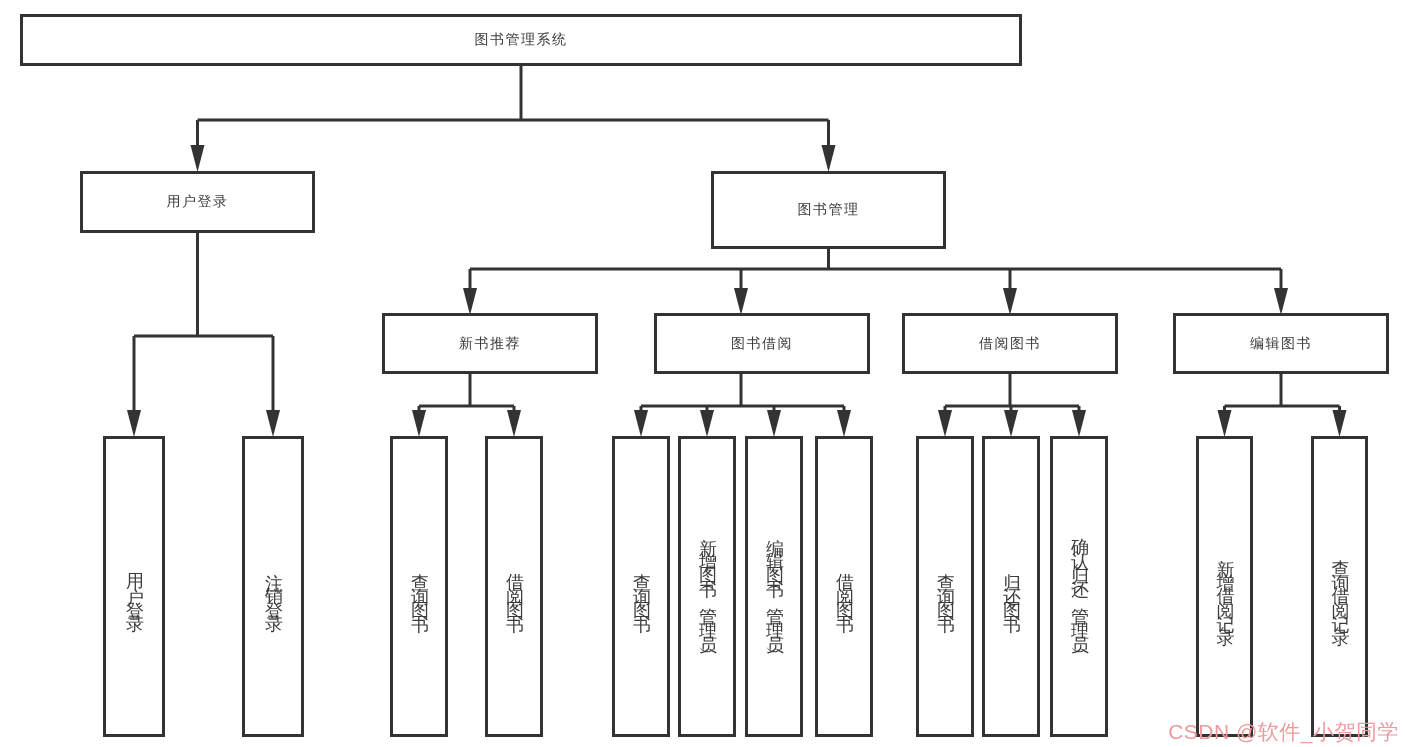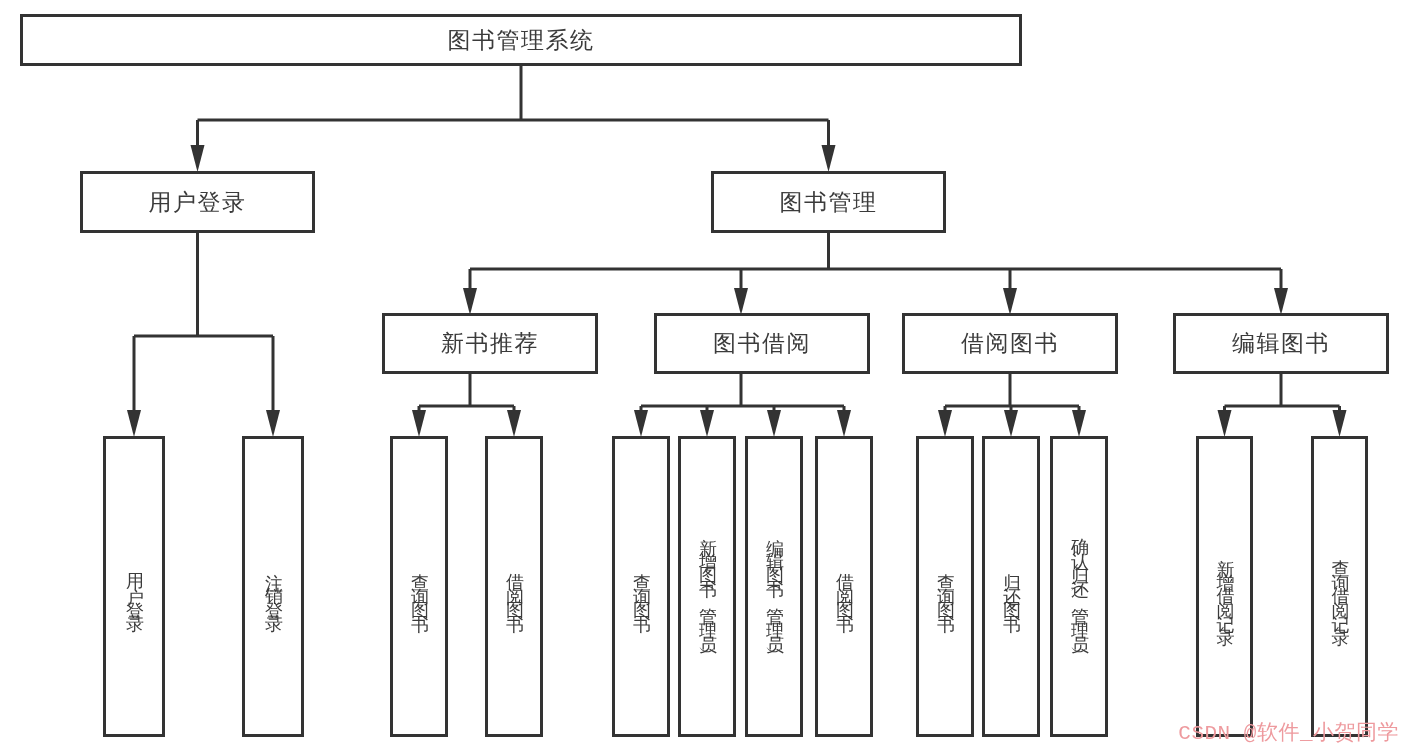--- a/index.html
+++ b/index.html
@@ -21,41 +21,40 @@
     position: absolute;
     box-sizing: border-box;
     border: 3px solid #333333;
     background: #ffffff;
     display: flex;
     align-items: center;
     justify-content: center;
     color: #3b3b3b;
   }
   .h-label {
-    font-size: 23px;
+    font-size: 14px;
     letter-spacing: 1.5px;
     white-space: nowrap;
   }
   .leaf .v-label {
     writing-mode: vertical-rl;
     text-orientation: mixed;
     font-size: 18px;
     letter-spacing: 14px;
     line-height: 1.1;
     white-space: nowrap;
   }
   .watermark {
     position: absolute;
     right: 6px;
     bottom: 1px;
     font-size: 21px;
     color: #ee9a9e;
     letter-spacing: 0.5px;
     white-space: nowrap;
-    font-family: Liberation Mono, monospace;
   }
 </style>
 </head>
 <body>
 
 <div class="canvas">
 
   <svg class="connectors" width="1405" height="747" viewBox="0 0 1405 747" xmlns="http://www.w3.org/2000/svg">
       <line x1="521" y1="66" x2="521" y2="120" stroke="#333333" stroke-width="3"></line>
       <line x1="197.5" y1="120" x2="828.5" y2="120" stroke="#333333" stroke-width="3"></line>
@@ -111,21 +110,21 @@
       <polygon points="1332.5,410 1346.5,410 1339.5,437" fill="#333333"></polygon>
     </svg>
 
   <div class="box" style="left:20px; top:14px; width:1002px; height:52px;">
     <span class="h-label">图书管理系统</span>
   </div>
 
   <div class="box" style="left:80px; top:171px; width:235px; height:62px;">
     <span class="h-label">用户登录</span>
   </div>
-  <div class="box" style="left:711px; top:171px; width:235px; height:62px;">
+  <div class="box" style="left:711px; top:171px; width:235px; height:78px;">
     <span class="h-label">图书管理</span>
   </div>
 
   <div class="box" style="left:382px; top:313px; width:216px; height:61px;">
     <span class="h-label">新书推荐</span>
   </div>
   <div class="box" style="left:654px; top:313px; width:216px; height:61px;">
     <span class="h-label">图书借阅</span>
   </div>
   <div class="box" style="left:902px; top:313px; width:216px; height:61px;">

